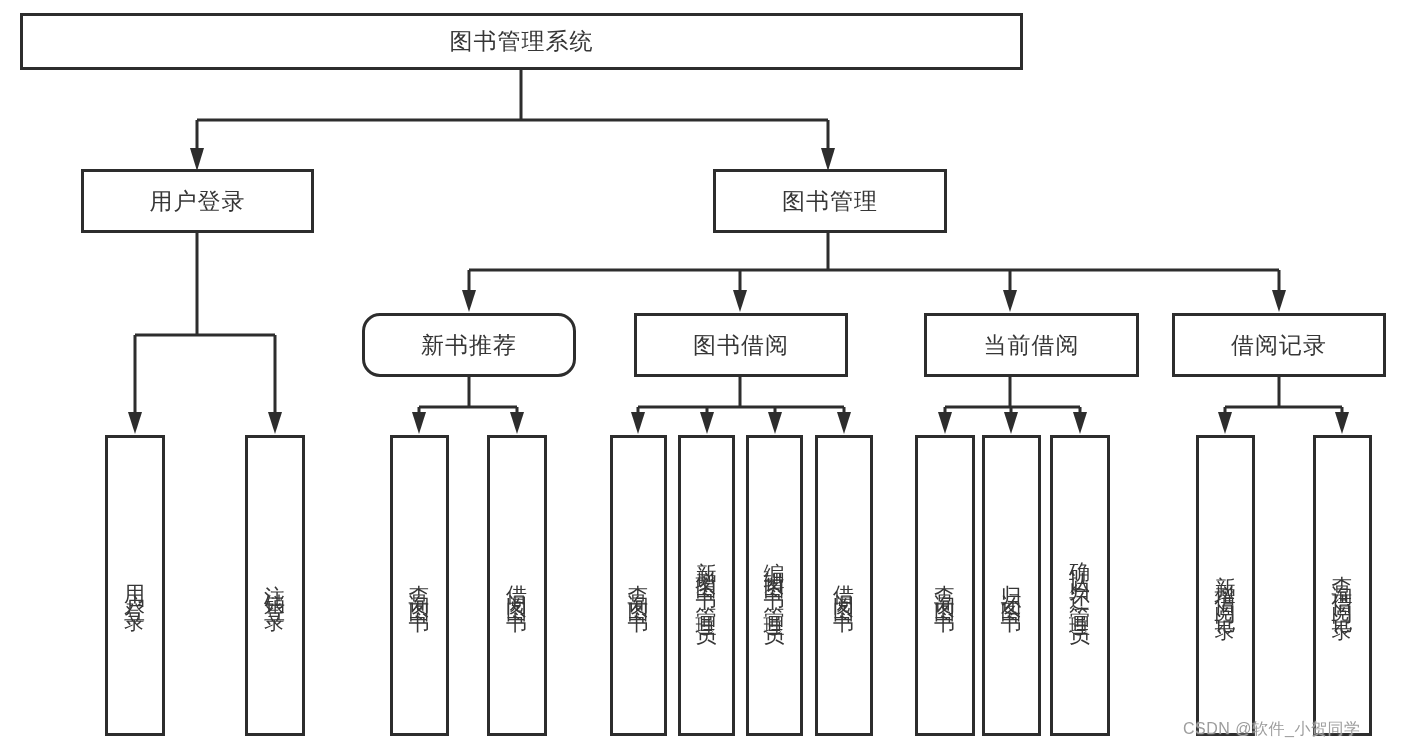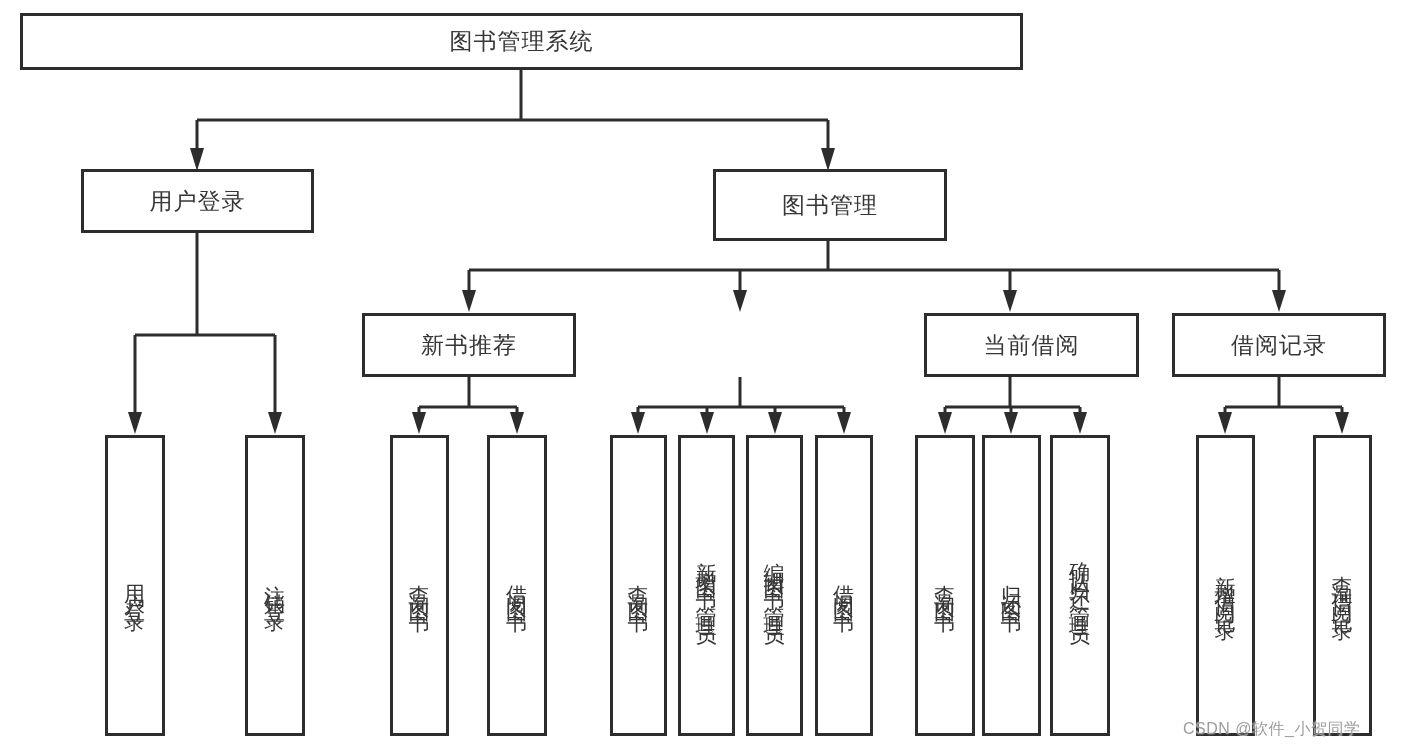--- a/index.html
+++ b/index.html
@@ -40,23 +40,23 @@
     writing-mode:vertical-rl;
     text-orientation:mixed;
     letter-spacing:9px;
     line-height:1;
     white-space:nowrap;
   }
   
   .n-root{left:20px;top:13px;width:1003px;height:57px;}
   
   .n-l2a{left:81px;top:169px;width:233px;height:64px;}
-  .n-l2b{left:713px;top:169px;width:234px;height:72px;}
+  .n-l2b{left:713px;top:169px;width:234px;height:64px;}
   
-  .n-l3a{left:362px;top:313px;width:214px;height:64px;}
+  .n-l3a{left:362px;top:313px;width:214px;height:64px;border-radius:18px;}
   .n-l3b{left:634px;top:313px;width:214px;height:64px;}
   .n-l3c{left:924px;top:313px;width:215px;height:64px;}
   .n-l3d{left:1172px;top:313px;width:214px;height:64px;}
   
   .leaf{top:435px;height:301px;}
   .n-1a{left:105px;width:60px;}
   .n-1b{left:245px;width:60px;}
   .n-2a{left:390px;width:59px;}
   .n-2b{left:487px;width:60px;}
   .n-3a{left:610px;width:57px;}
@@ -124,20 +124,23 @@
   <div class="node node-h n-l2a">
     <span>用户登录</span>
   </div>
   <div class="node node-h n-l2b">
     <span>图书管理</span>
   </div>
 
   <div class="node node-h n-l3a">
     <span>新书推荐</span>
   </div>
+  <div class="node node-h n-l3b">
+    <span>图书借阅</span>
+  </div>
   <div class="node node-h n-l3c">
     <span>当前借阅</span>
   </div>
   <div class="node node-h n-l3d">
     <span>借阅记录</span>
   </div>
 
   <div class="node node-v leaf n-1a">
     <span class="vtext">用户登录</span>
   </div>

